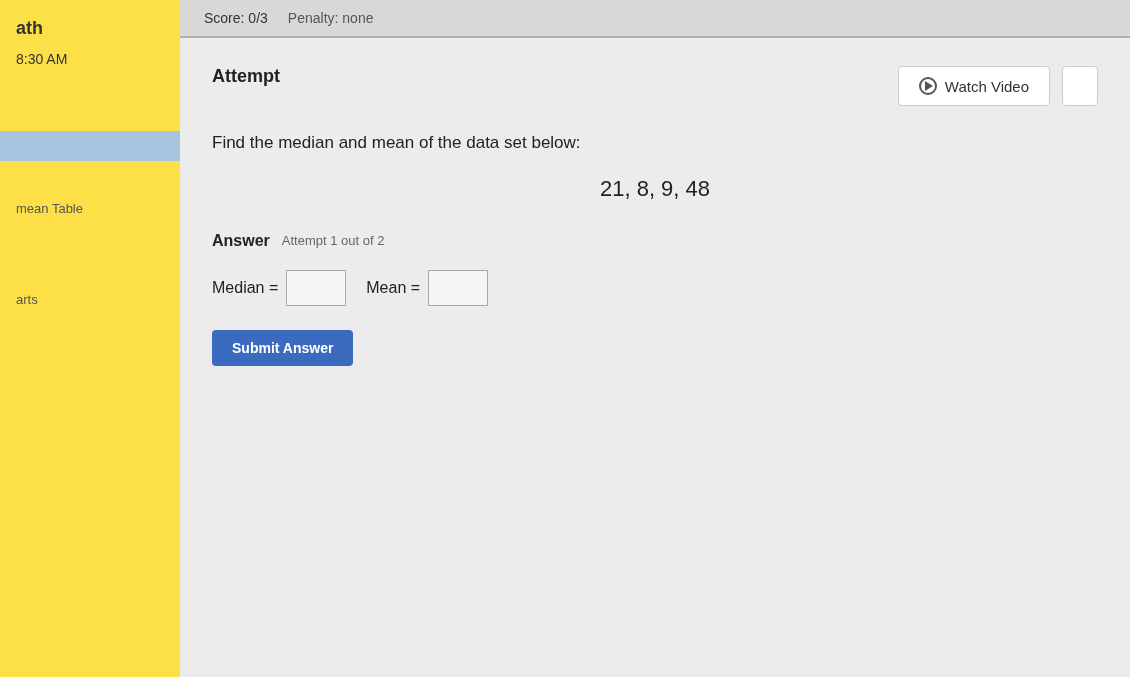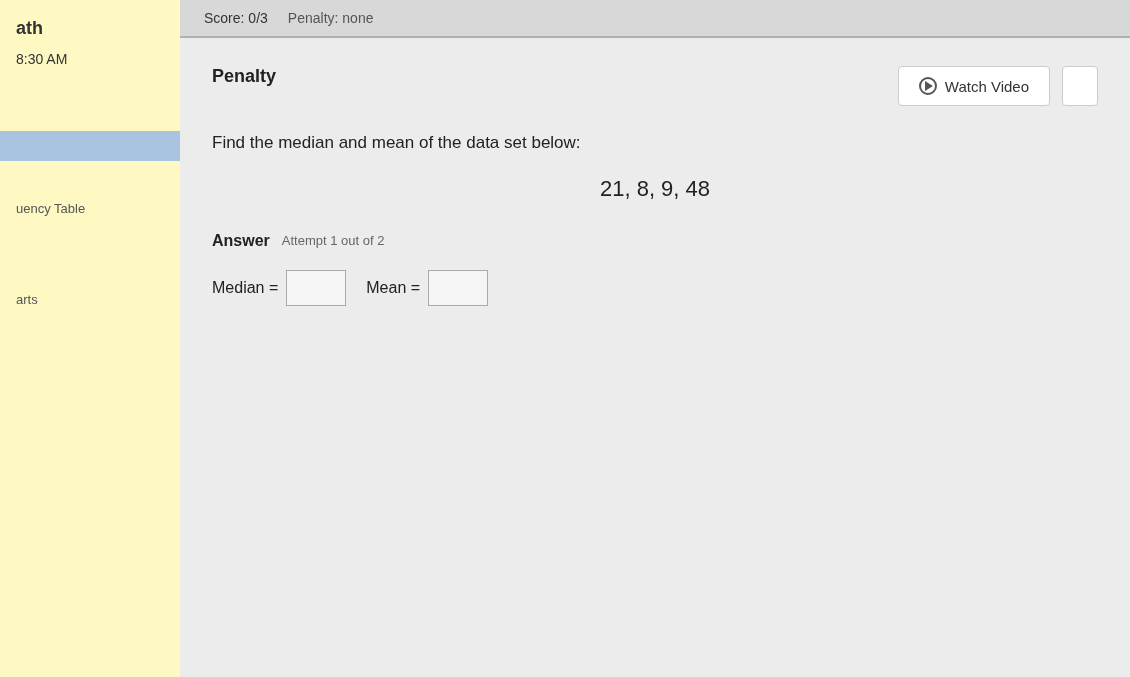--- a/index.html
+++ b/index.html
@@ -14,21 +14,21 @@
       width: 1130px;
       height: 677px;
       overflow: hidden;
       display: flex;
     }
 
     
     .sidebar {
       width: 180px;
       min-width: 180px;
-      background-color: #fef9c3;
+      background-color: #fde047;
       height: 677px;
       display: flex;
       flex-direction: column;
       padding-top: 10px;
     }
 
     .sidebar-title {
       color: #333;
       font-size: 18px;
       font-weight: bold;
@@ -232,37 +232,37 @@
       gap: 10px;
     }
   </style>
 </head>
 <body>
 
 <div class="sidebar">
   <div class="sidebar-title">ath</div>
   <div class="sidebar-time">8:30 AM</div>
   <div class="sidebar-item-highlight"></div>
-  <div class="sidebar-label">uency Table</div>
+  <div class="sidebar-label">mean Table</div>
   <div style="margin-top: 60px; padding: 8px 16px;">
     <div class="sidebar-label" style="padding: 0;">arts</div>
   </div>
 </div>
 
 <div class="main-content">
 
   <div class="score-bar">
     <span class="score-text">Score: 0/3</span>
     <span class="penalty-text">Penalty: none</span>
   </div>
 
   <div class="question-area">
 
     <div class="question-header">
-      <div class="question-label">Penalty</div>
+      <div class="question-label">Attempt</div>
       <div style="display: flex; align-items: center; gap: 6px;">
         <button class="watch-video-btn">
           <span class="play-icon">
             <span class="play-triangle"></span>
           </span>
           <span>Watch Video</span>
         </button>
         <button class="extra-btn"></button>
       </div>
     </div>
@@ -283,16 +283,19 @@
           <span class="input-label">Median =</span>
           <input class="answer-input" type="text" placeholder="" style="">
         </div>
 
         <div class="input-group">
           <span class="input-label">Mean =</span>
           <input class="answer-input" type="text" placeholder="" style="">
         </div>
       </div>
 
+      <div class="btn-row">
+        <button class="submit-btn">Submit Answer</button>
+      </div>
     </div>
 
   </div>
 </div>
 
 </body></html>

